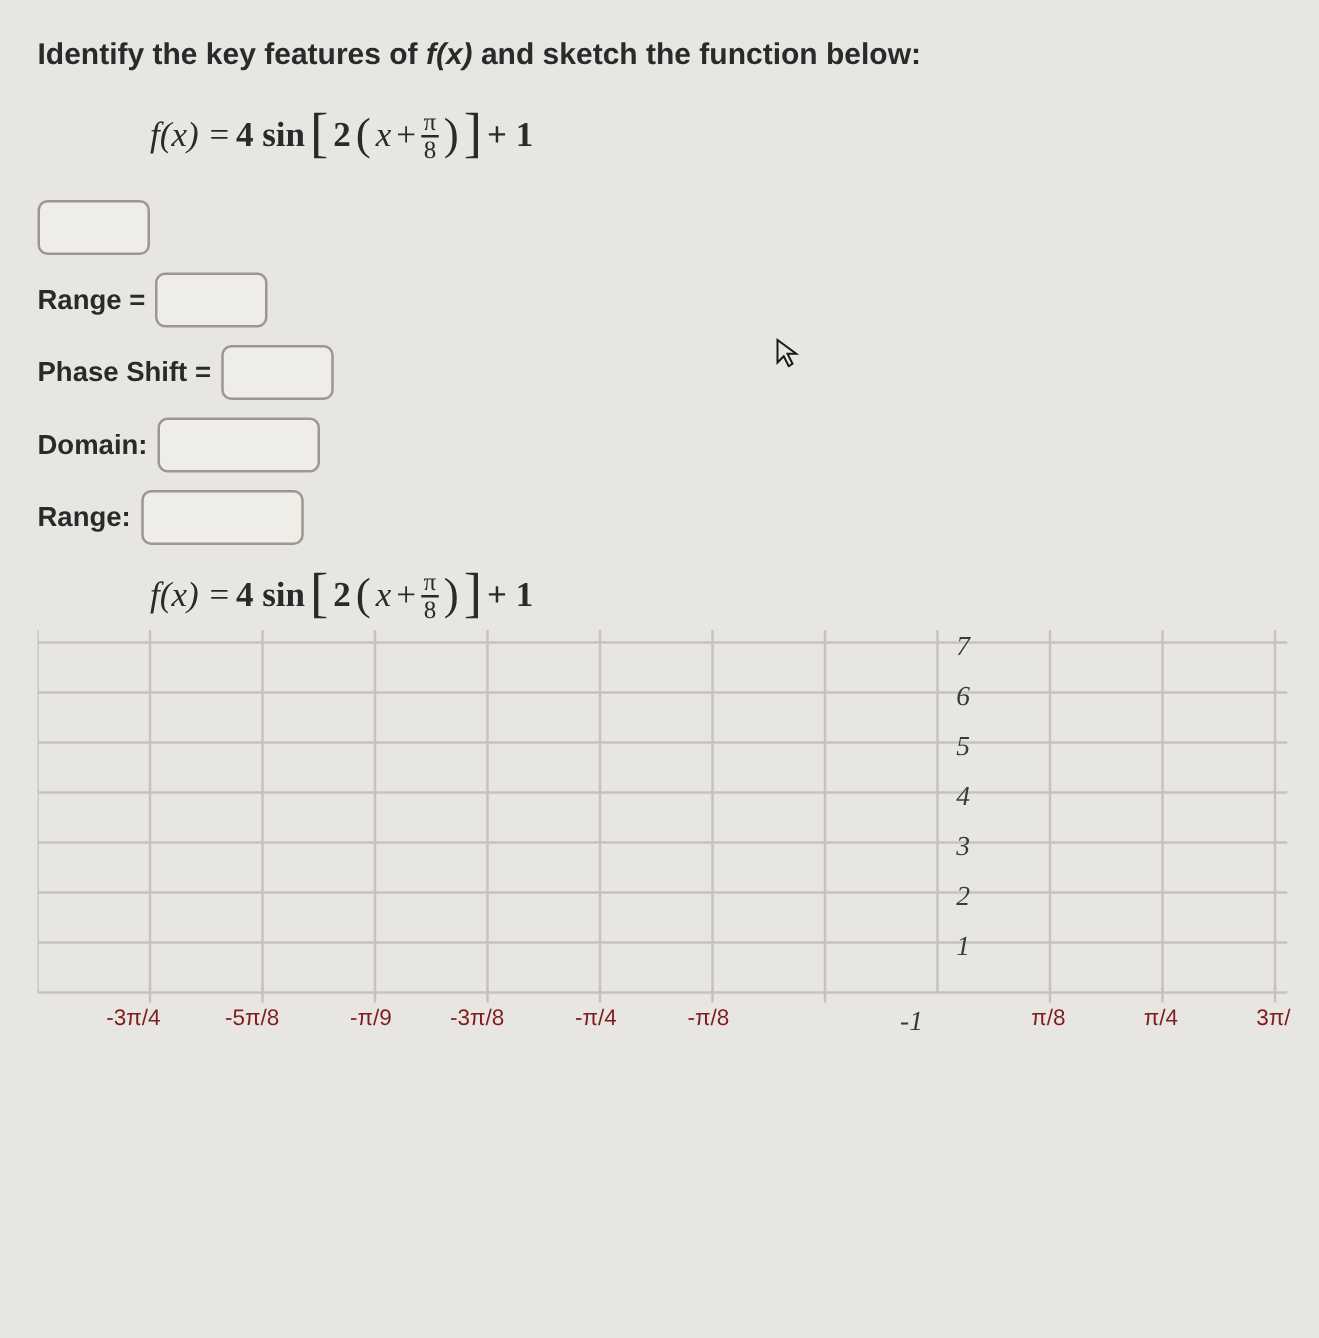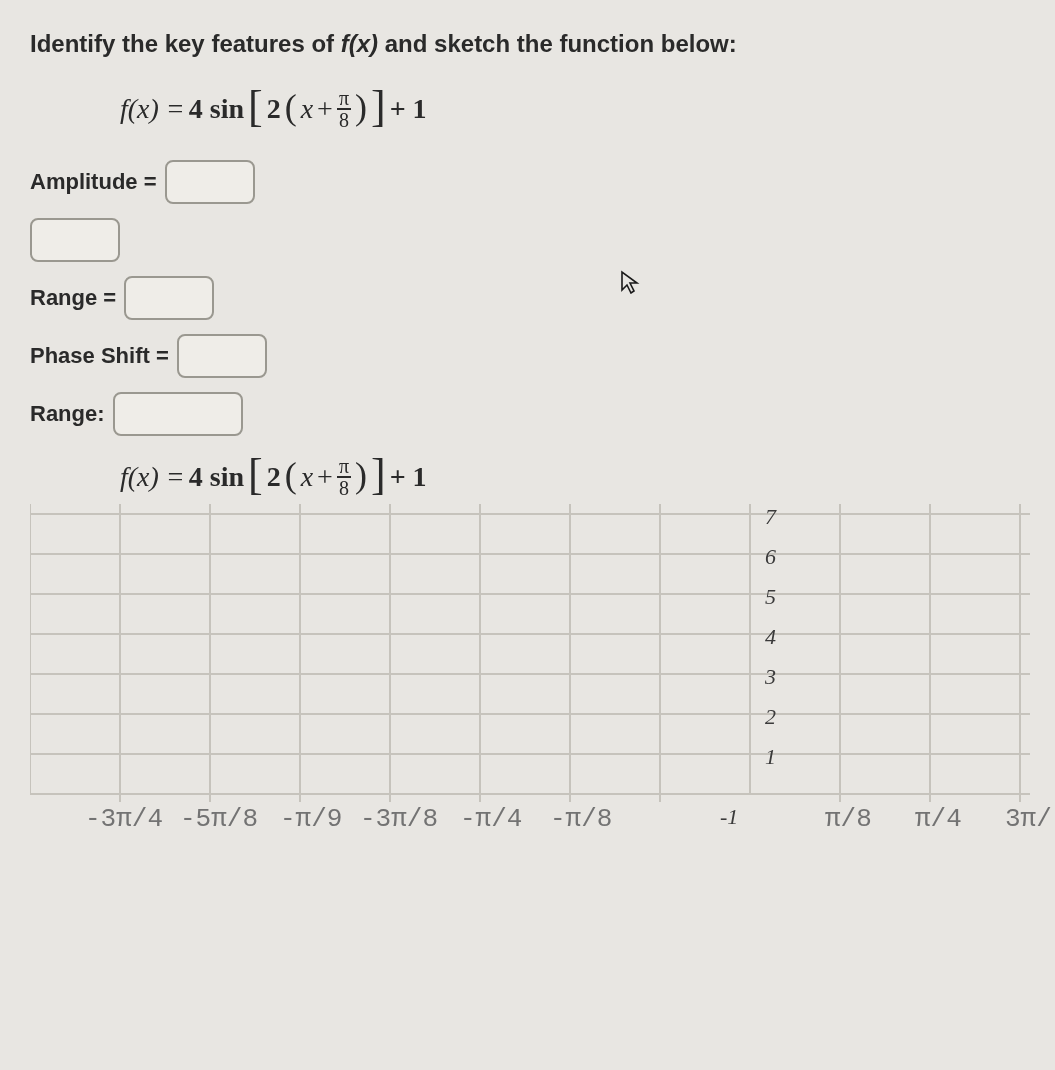--- a/index.html
+++ b/index.html
@@ -86,23 +86,23 @@
     margin-bottom: 4px;
     display: flex;
     align-items: center;
     gap: 4px;
   }
   .fx { font-style: italic; text-align: right; }
   .bold { font-weight: bold; }
   .italic { font-style: italic; }
   .xtick {
     position: absolute;
-    font-family: Liberation Mono, monospace;
-    font-size: 26px;
-    color: #737373;
+    font-family: Liberation Sans, sans-serif;
+    font-size: 18px;
+    color: #7f1d1d;
     top: 300px;
   }
 </style>
 </head>
 <body>
 
 <div class="prompt">
   <span>Identify the key features of </span><span class="fx bold italic">f(x)</span><span> and sketch the function below:</span>
 </div>
 
@@ -122,33 +122,33 @@
   <span class="big-bracket">]</span>
   <span class="bold">+ 1</span>
 </div>
 
 <svg class="cursor" viewBox="0 0 20 24">
   <path d="M2 2 L2 20 L7 15 L11 23 L14 21 L10 13 L17 13 Z"></path>
 </svg>
 
 <div class="fields">
   <div class="field-row">
-    <span class="label">Amplitude =</span>
-    <span class="input-box"></span>
-  </div>
-  <div class="field-row">
     <span class="input-box"></span>
   </div>
   <div class="field-row">
     <span class="label">Range =</span>
     <span class="input-box"></span>
   </div>
   <div class="field-row">
     <span class="label">Phase Shift =</span>
     <span class="input-box"></span>
+  </div>
+  <div class="field-row">
+    <span class="label">Domain:</span>
+    <span class="input-box" style="min-width:130px"></span>
   </div>
   <div class="field-row">
     <span class="label">Range:</span>
     <span class="input-box" style="min-width:130px"></span>
   </div>
 </div>
 
 <div class="equation-above-grid">
   <span class="italic">f(x) =</span>
   <span class="bold">4 sin</span>

